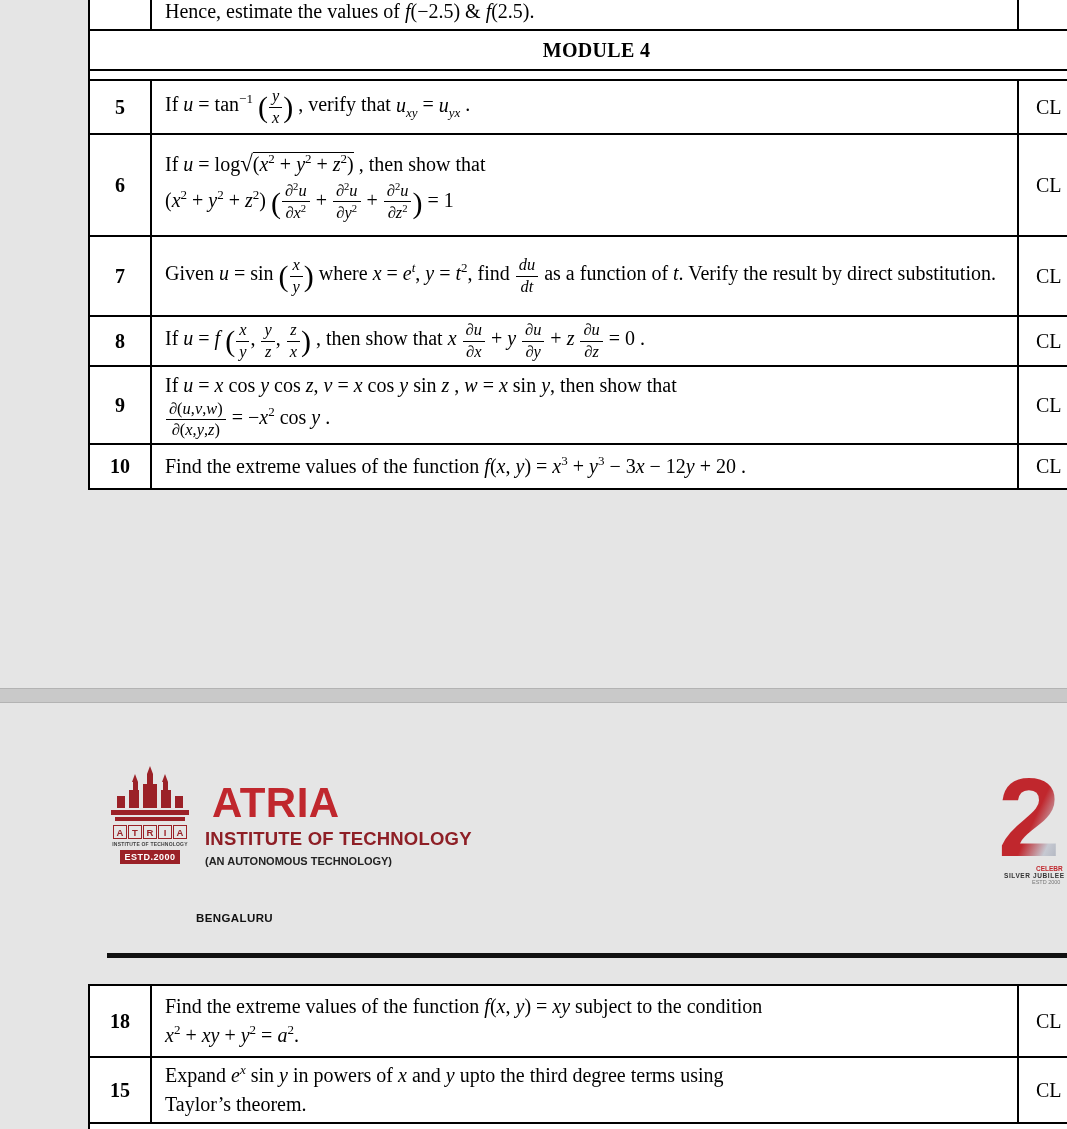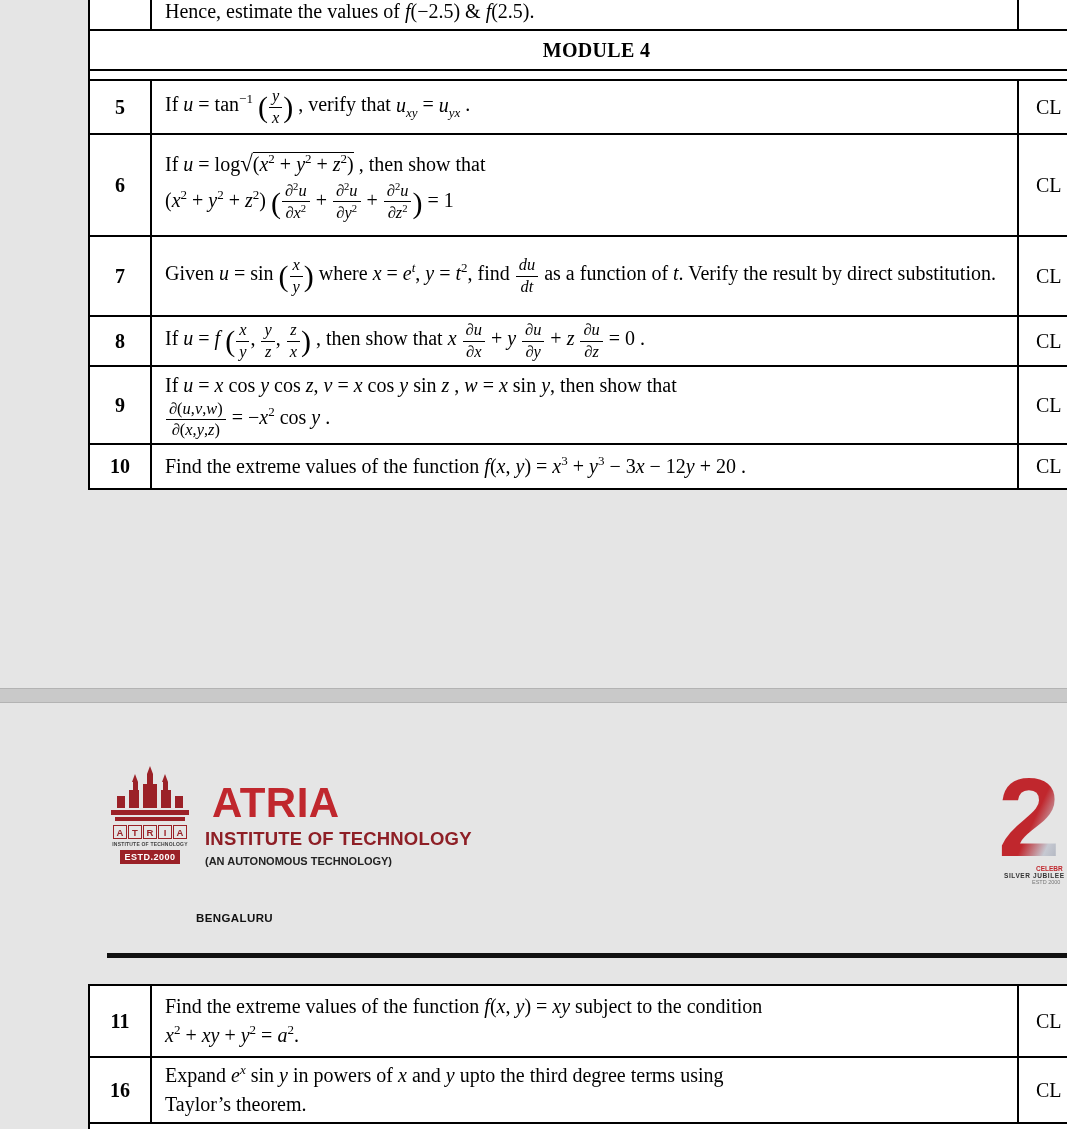--- a/index.html
+++ b/index.html
@@ -217,26 +217,26 @@
   <div class="thick-rule"></div>
 
   <table class="qtable t2">
     <colgroup>
         <col class="c-num">
         <col class="c-q">
         <col class="c-cl">
       </colgroup>
     <tbody>
         <tr class="r11">
-      <td class="num">11</td>
+      <td class="num">18</td>
       <td class="q">Find the extreme values of the function <i>f</i>(<i>x</i>, <i>y</i>) = <i>xy</i> subject to the condition<br> <i>x</i><sup>2</sup> + <i>xy</i> + <i>y</i><sup>2</sup> = <i>a</i><sup>2</sup>.</td>
       <td class="cl">CL</td>
     </tr>
     <tr class="r12">
-      <td class="num">16</td>
+      <td class="num">15</td>
       <td class="q">Expand  <i>e</i><sup><i>x</i></sup> sin <i>y</i>  in powers of <i>x</i> and <i>y</i> upto the third degree terms using<br>Taylor’s theorem.</td>
       <td class="cl">CL</td>
     </tr>
     <tr class="r-mod5">
       <td colspan="3" class="module">MODULE 5</td>
     </tr>
   </tbody>
     </table>
 
 </div>

